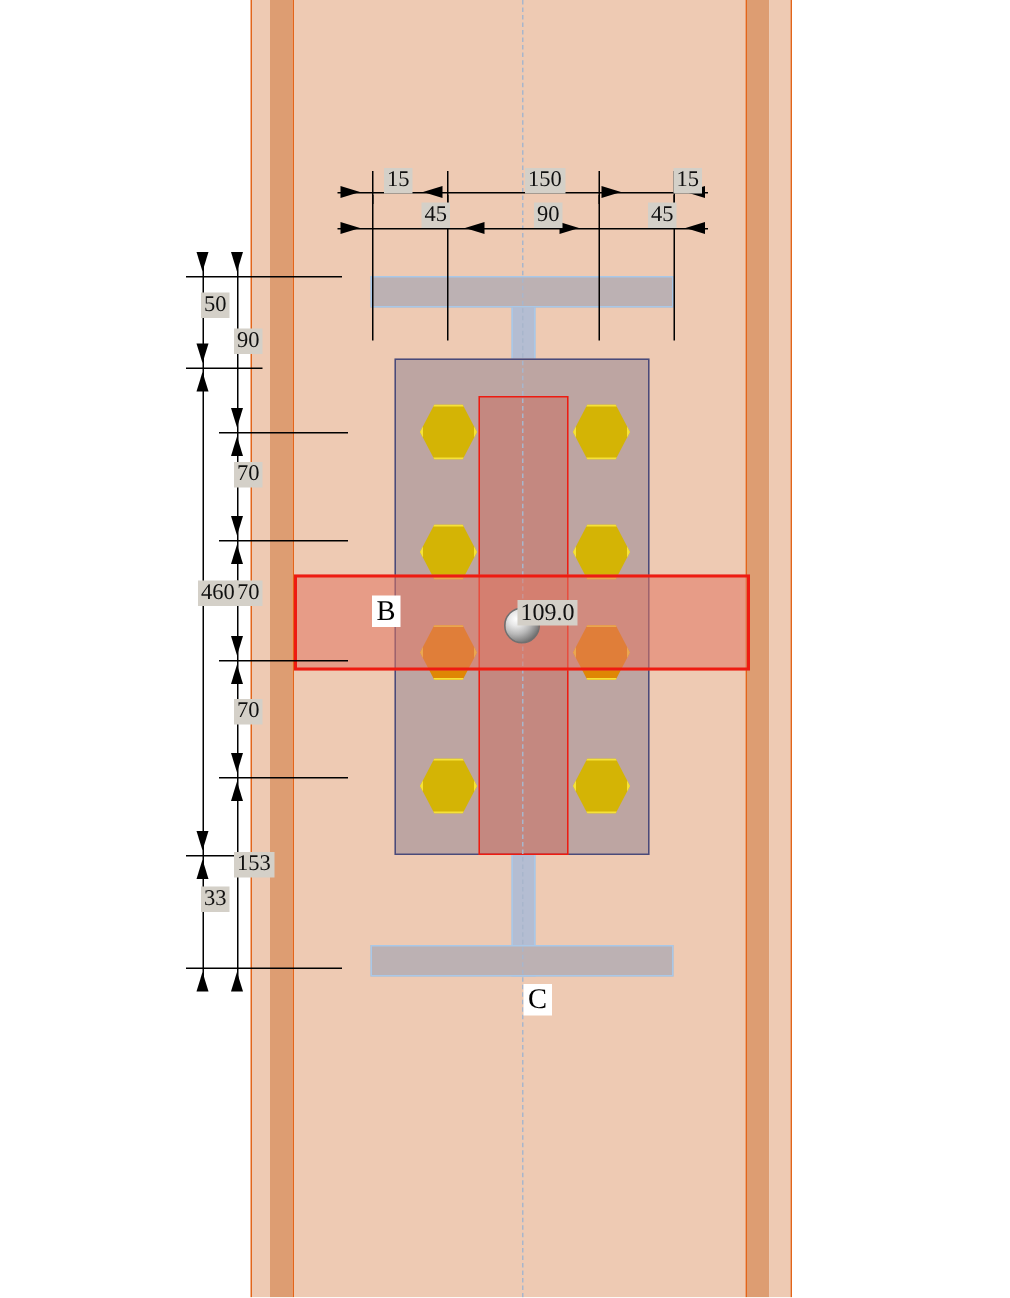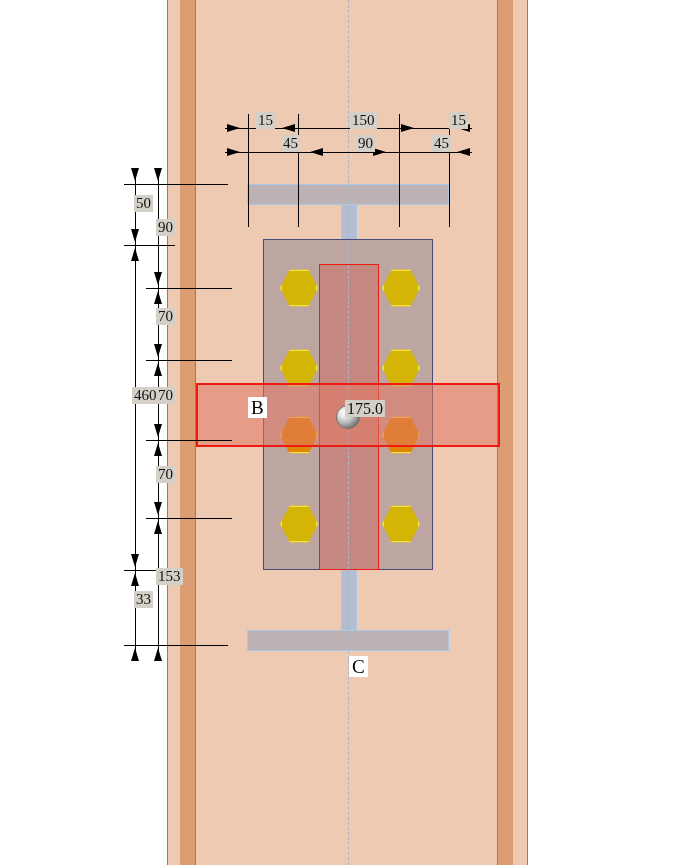--- a/index.html
+++ b/index.html
@@ -185,18 +185,18 @@
       <div class="dimtxt" style="left: 156px; top: 219px;">90</div>
       <div class="dimtxt" style="left: 156px; top: 308px;">70</div>
       <div class="dimtxt" style="left: 156px; top: 387px;">70</div>
       <div class="dimtxt" style="left: 156px; top: 466px;">70</div>
       <div class="dimtxt" style="left: 156px; top: 568px;">153</div>
       <div class="dimtxt" style="left: 134px; top: 195px;">50</div>
       <div class="dimtxt" style="left: 132px; top: 387px;">460</div>
       <div class="dimtxt" style="left: 134px; top: 591px;">33</div>
     </div>
 
-  <div class="dimtxt" id="measure-label" style="left: 345px; top: 400px; font-size: 16px;">175.0</div>
+  <div class="dimtxt" id="measure-label" style="left: 345px; top: 400px; font-size: 16px;">109.0</div>
 
   <div class="calltxt" id="callout-b" style="left: 248px; top: 397px;">B</div>
   <div class="calltxt" id="callout-c" style="left: 349px; top: 656px;">C</div>
 
 </div>
 
 </body></html>

